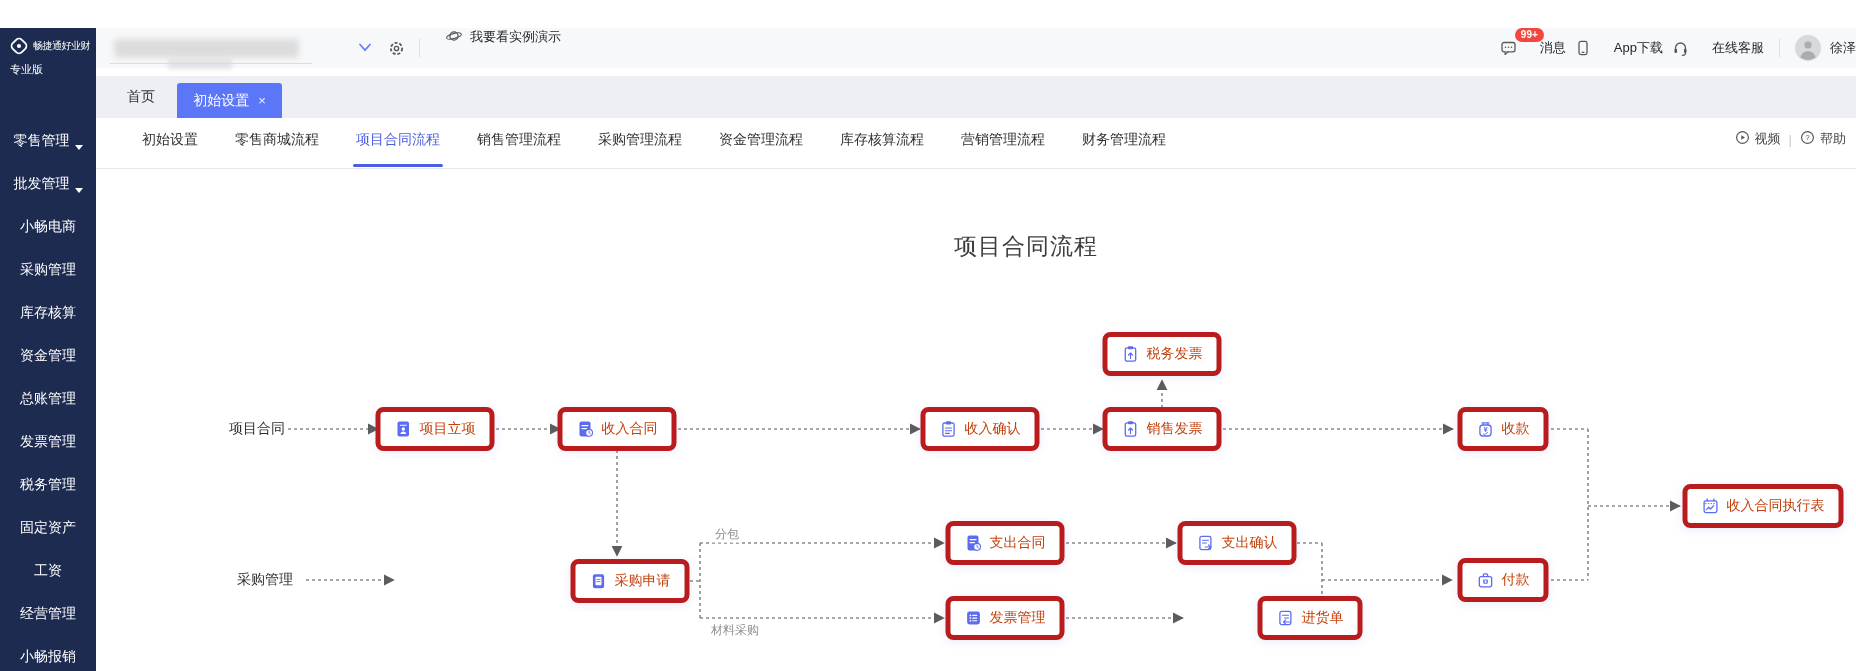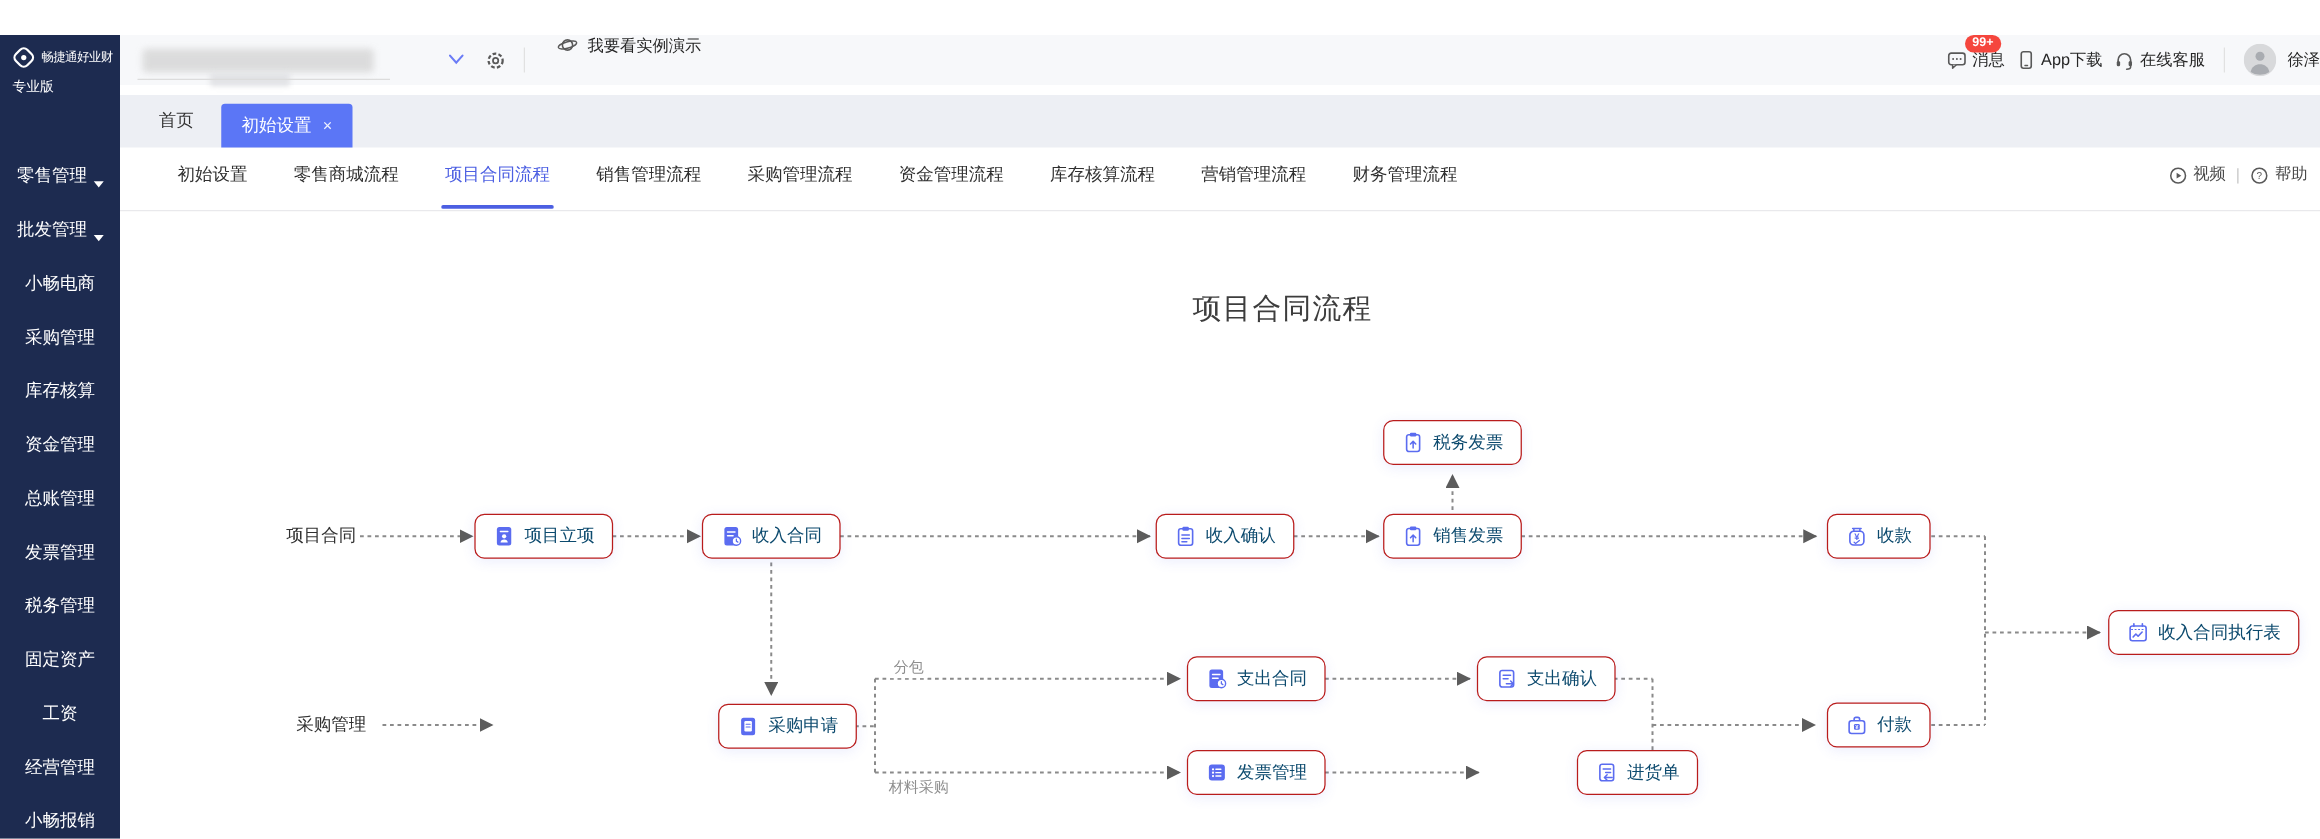--- a/index.html
+++ b/index.html
@@ -23,21 +23,21 @@
             border-radius:3px;filter:blur(3px);opacity:.85}
   .redact-b{position:absolute;left:72px;top:30px;width:64px;height:11px;background:#e2e3e6;
             border-radius:2px;filter:blur(2px)}
   .search-underline{position:absolute;left:14px;top:35px;width:202px;border-top:1px solid #dcdcdc}
   .hicon{position:absolute;top:12px;display:block}
   .h-divider{position:absolute;top:10px;width:0;height:20px;border-left:1px solid #e1e1e1}
   .demo-link{position:absolute;left:349px;top:0;height:40px;display:flex;gap:7px;
              font-size:13px;color:#262626;cursor:pointer}
   .header-right{position:absolute;right:0;top:0;height:40px;display:flex;align-items:center;gap:9px;
                 padding-right:0;font-size:13px;color:#262626}
-  .hr-group{display:flex;align-items:center;gap:4px;cursor:pointer;position:relative}
+  .hr-group{display:flex;align-items:center;gap:23px;cursor:pointer;position:relative}
   .badge{position:absolute;top:-11px;left:15px;background:#f5463d;color:#fff;font-size:10px;line-height:14px;
          padding:0 6px;border-radius:8px;font-weight:bold;white-space:nowrap}
   .v-sep{width:0;height:20px;border-left:1px solid #e1e1e1;margin:0 6px}
   .avatar{width:26px;height:26px;display:block}
   .username{white-space:nowrap;max-width:52px;overflow:hidden}
   
   .tabs-row{position:absolute;left:96px;top:76px;width:1760px;height:42px;background:#edeff4;z-index:4}
   .home-tab{position:absolute;left:14px;top:0;height:42px;display:flex;align-items:center;
             padding:0 17px;font-size:14px;color:#333;cursor:pointer}
   .active-tab{position:absolute;left:81px;top:7px;height:35px;width:105px;background:#5b76f6;color:#fff;
@@ -48,27 +48,27 @@
   .content{position:absolute;left:96px;top:110px;width:1760px;height:561px;background:#fff}
   .subtab-bar{position:relative;height:58px;border-bottom:1px solid #e9e9ec;display:flex;
               align-items:center;padding-left:46px;gap:37px}
   .subtab{font-size:14px;color:#303030;padding:20px 0 18px;position:relative;cursor:pointer;white-space:nowrap}
   .subtab.active{color:#4c5fe2}
   .subtab.active::after{content:"";position:absolute;left:-3px;right:-3px;bottom:0;height:3px;
                         background:#4c5fe2;border-radius:2px}
   .bar-right{position:absolute;right:10px;top:0;height:58px;display:flex;align-items:center;gap:6px;
              font-size:13px;color:#4a4a4a}
   .bar-right .sep{color:#c9c9c9;margin:0 2px}
-  .br-item{display:flex;align-items:flex-end;gap:5px;cursor:pointer}
+  .br-item{display:flex;align-items:flex-start;gap:5px;cursor:pointer}
   
   .flow-title{position:absolute;left:1026px;top:231px;transform:translateX(-50%);
               font-size:23px;color:#3d3d3d;letter-spacing:1px;white-space:nowrap;z-index:2}
   .flow-node{position:absolute;transform:translate(-50%,-50%);display:inline-flex;align-items:center;gap:7px;
-             background:#fff;border:1px solid #b91c1c;border-radius:8px;padding:8px 14px;font-size:14px;
-             color:#0c4a6e;box-shadow:0 2px 10px rgba(90,110,240,.12);white-space:nowrap;cursor:pointer;z-index:3}
+             background:#fff;border:5px solid #b91c1c;border-radius:8px;padding:8px 14px;font-size:14px;
+             color:#c2410c;box-shadow:0 2px 10px rgba(90,110,240,.12);white-space:nowrap;cursor:pointer;z-index:3}
   .node-icon{width:18px;height:18px;display:block;flex:none}
   .row-label{position:absolute;transform:translate(-50%,-50%);font-size:14px;color:#303030;
              white-space:nowrap;z-index:2}
   .branch-label{position:absolute;transform:translate(-50%,-50%);font-size:12px;color:#8f8f8f;
                 white-space:nowrap;z-index:2;background:#fff;padding:0 3px}
   .edges{position:absolute;left:0;top:0;z-index:1;pointer-events:none}
 </style>
 </head>
 <body>
 

